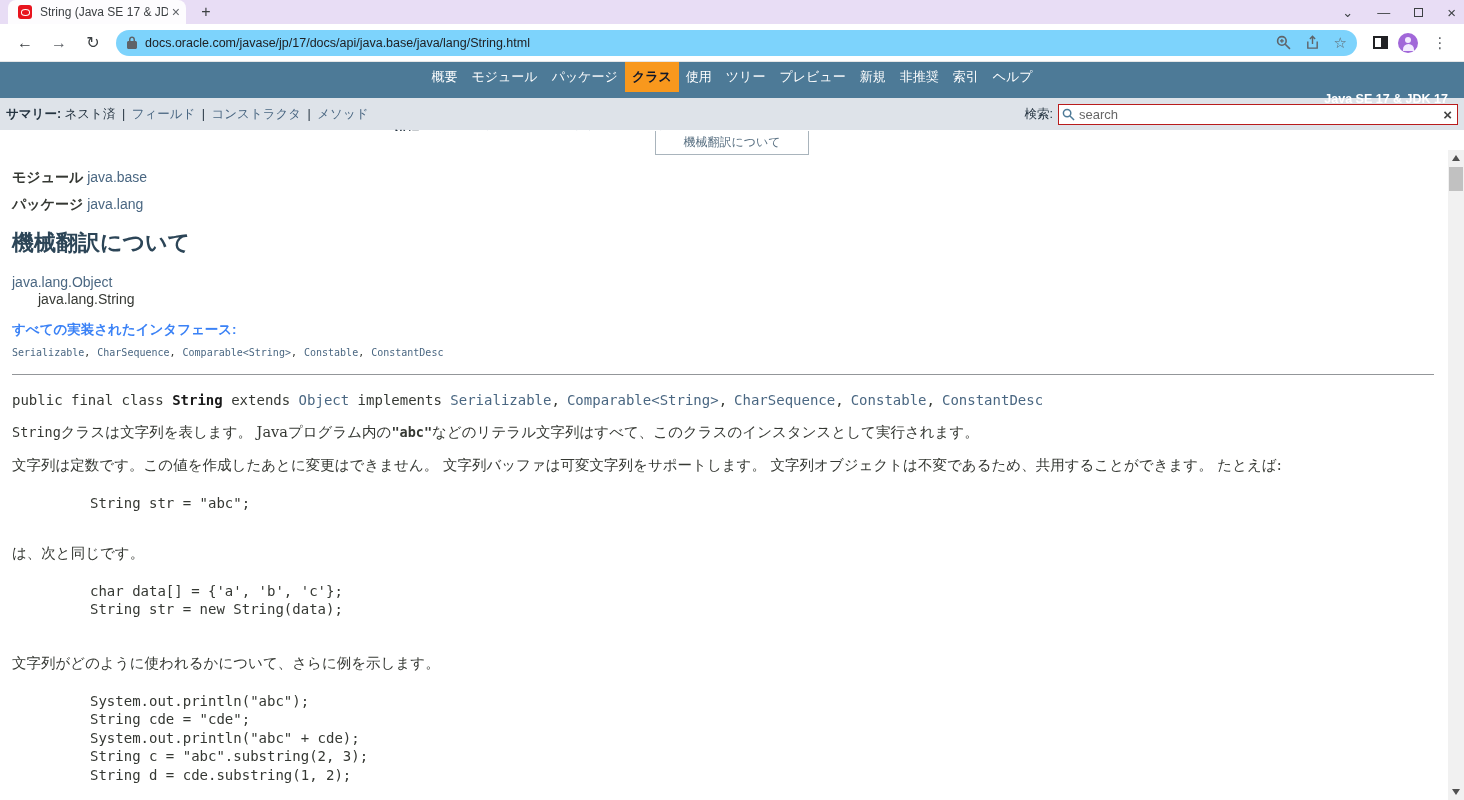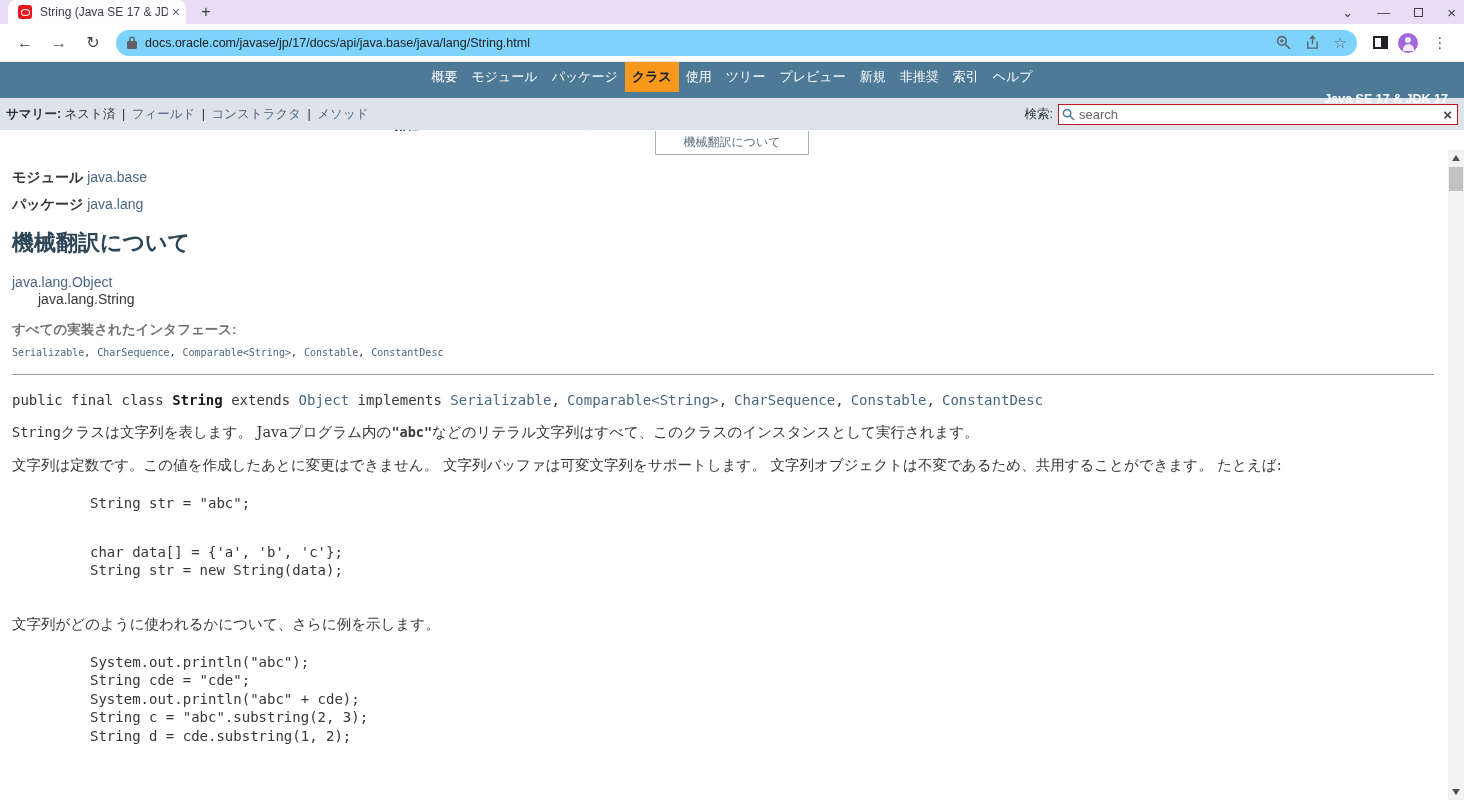--- a/index.html
+++ b/index.html
@@ -65,21 +65,21 @@
             font-size:12px; color:#5a7183; padding:3px 0; }
   .content { padding:14px 30px 0 12px; color:#353833; }
   a.doclink { color:#4A6782; text-decoration:none; }
   .mono { font-family:"DejaVu Sans Mono","Liberation Mono",monospace; }
   .module-line, .package-line { font-size:14px; margin-bottom:9px; }
   .hdr-lbl { font-weight:bold; color:#353833; }
   .cls-title { font-size:22px; font-weight:bold; color:#2c4557; margin:14px 0 16px 0;
                font-family:"Liberation Sans","DejaVu Sans",sans-serif; }
   .hier { font-size:14px; line-height:17px; }
   .hier .sub { padding-left:26px; color:#353833; }
-  .ifc-head { font-size:13.5px; font-weight:bold; margin:13px 0 8px 0; color:#737373; }
+  .ifc-head { font-size:13.5px; font-weight:bold; margin:13px 0 8px 0; color:#3b82f6; }
   .ifc-list { font-size:10px; }
   .comma { margin-right:7px; color:#353833; }
   .rule { border:none; border-top:1px solid #939699; margin:16px 0 0 0; }
   .decl { font-family:"DejaVu Sans Mono","Liberation Mono",monospace; font-size:14px; margin:17px 0 14px 0; white-space:pre; }
   .decl b { color:#1a1a1a; }
   .para { font-family:"DejaVu Serif","Liberation Serif",serif; font-size:14.5px; line-height:21px; margin:12px 0; color:#353833; }
   .para .mono { font-size:13.5px; }
   .para b.mono { font-weight:bold; }
   pre.code { font-family:"DejaVu Sans Mono","Liberation Mono",monospace; font-size:14px; line-height:18.5px;
              margin:18px 0 34px 78px; color:#353833; }
@@ -219,20 +219,21 @@
       <hr class="rule">
 
       <div class="decl"><span>public final class </span><b>String</b><span> extends </span><a href="#" class="doclink">Object</a><span> implements </span><a href="#" class="doclink">Serializable</a><span class="comma">,</span><a href="#" class="doclink">Comparable&lt;String&gt;</a><span class="comma">,</span><a href="#" class="doclink">CharSequence</a><span class="comma">,</span><a href="#" class="doclink">Constable</a><span class="comma">,</span><a href="#" class="doclink">ConstantDesc</a></div>
 
       <p class="para"><span class="mono">String</span><span>クラスは文字列を表します。 Javaプログラム内の</span><b class="mono">"abc"</b><span>などのリテラル文字列はすべて、このクラスのインスタンスとして実行されます。</span></p>
 
       <p class="para">文字列は定数です。この値を作成したあとに変更はできません。 文字列バッファは可変文字列をサポートします。 文字列オブジェクトは不変であるため、共用することができます。 たとえば:</p>
 
       <pre class="code tight">String str = "abc";</pre>
 
+      <p class="para">は、次と同じです。</p>
 
       <pre class="code">char data[] = {'a', 'b', 'c'};
 String str = new String(data);</pre>
 
       <p class="para">文字列がどのように使われるかについて、さらに例を示します。</p>
 
       <pre class="code">System.out.println("abc");
 String cde = "cde";
 System.out.println("abc" + cde);
 String c = "abc".substring(2, 3);

